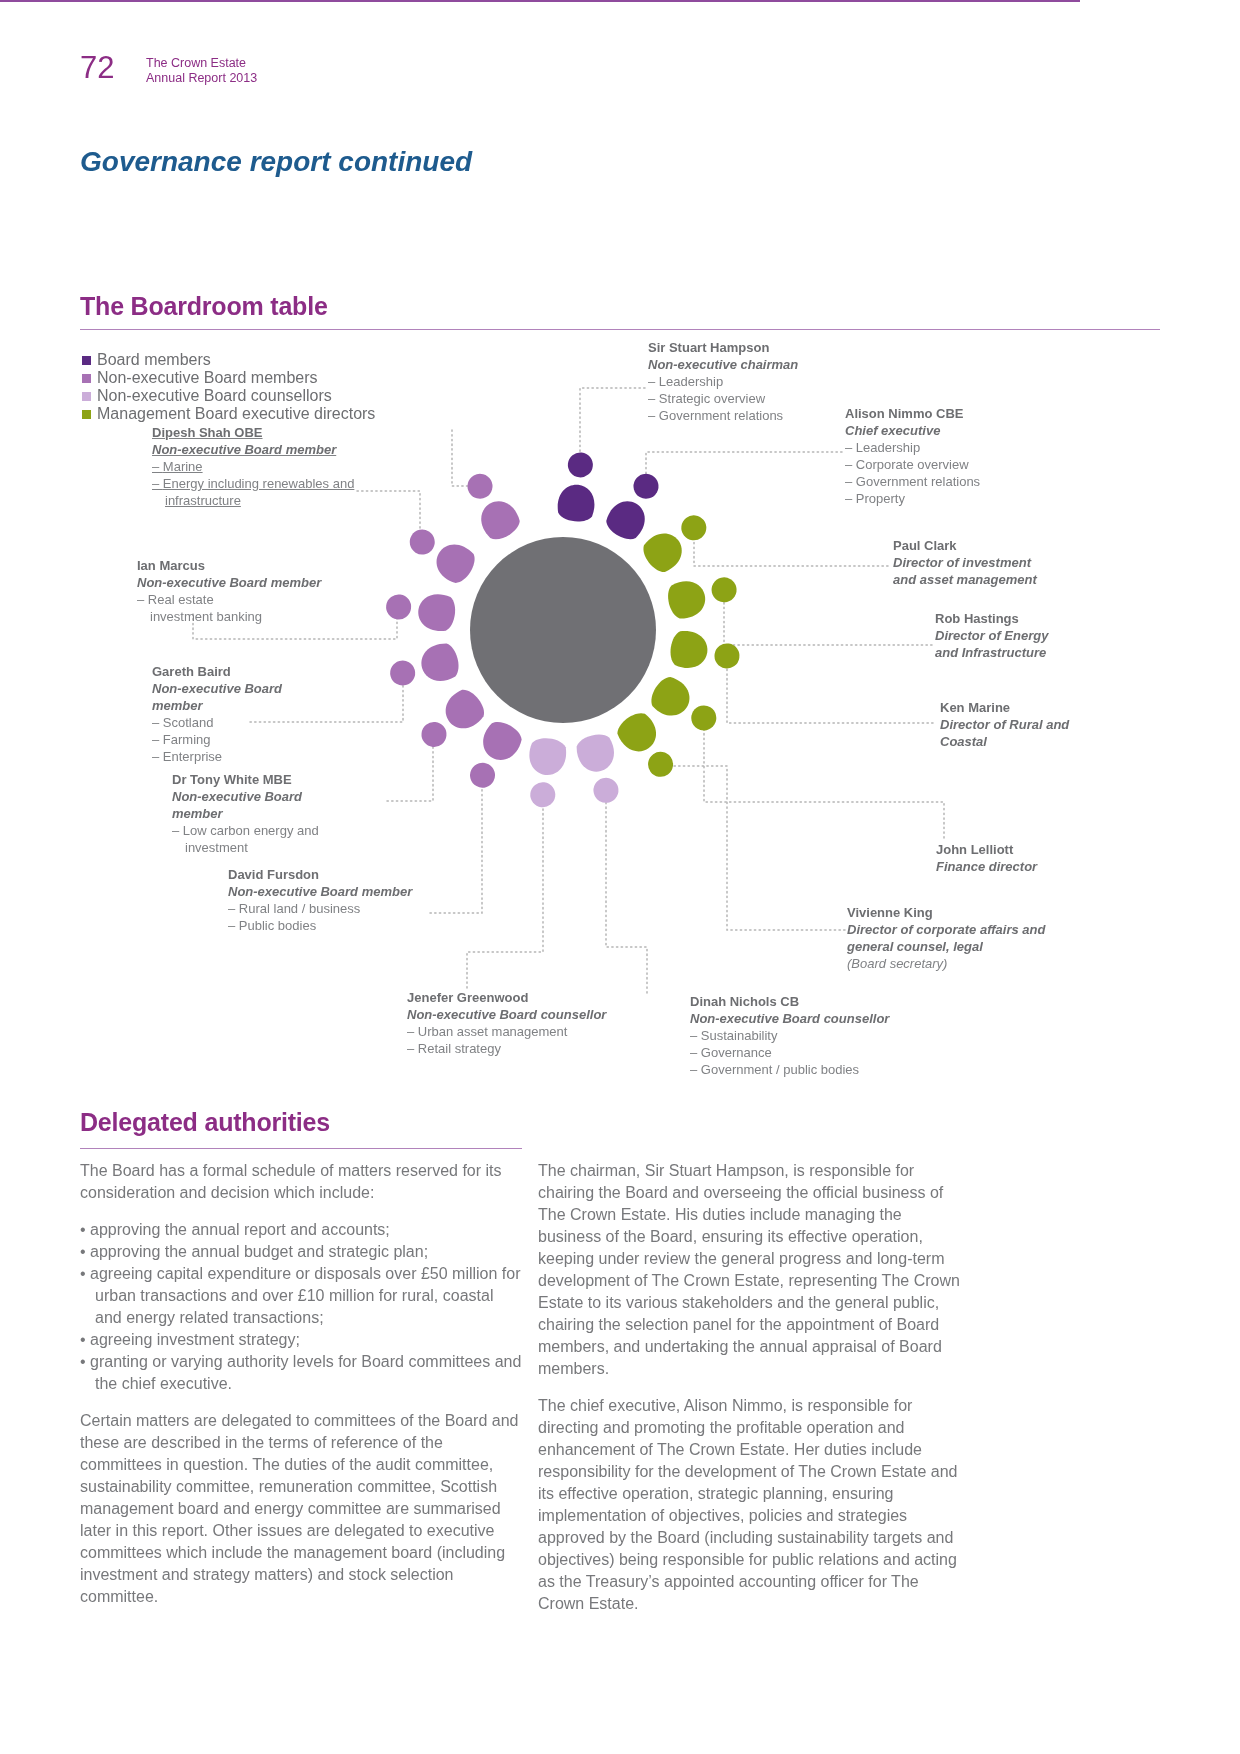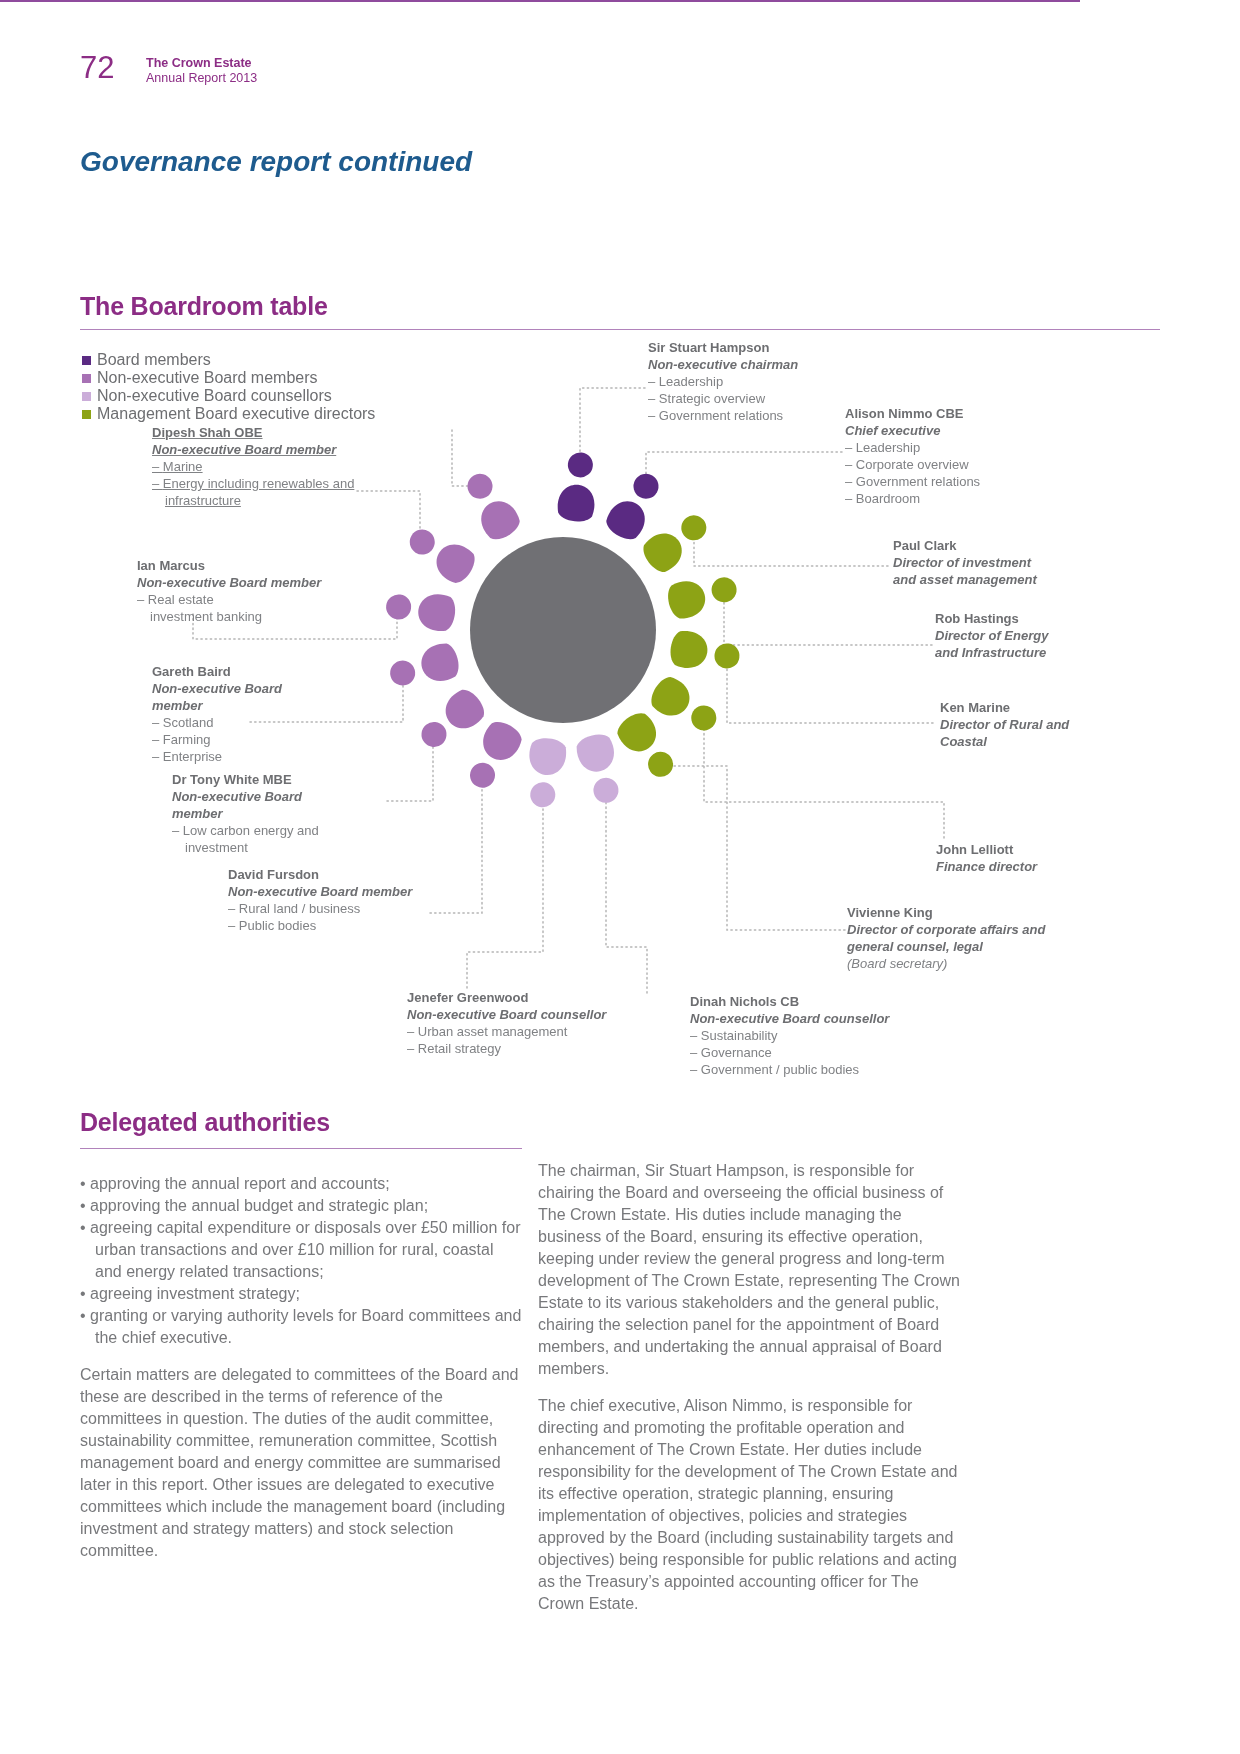--- a/index.html
+++ b/index.html
@@ -3,21 +3,21 @@
 <meta charset="utf-8">
 <style>
   html,body{margin:0;padding:0;background:#ffffff;}
   .page{position:relative;width:1240px;height:1754px;background:#fff;overflow:hidden;
         font-family:"Liberation Sans","DejaVu Sans",sans-serif;}
   .rule{position:absolute;background:#9b59a8;}
   .top-rule{left:80px;top:44px;width:1080px;height:2px;background:#8f4b9d;}
   .sec-rule{height:1px;background:#b183bb;}
   .pg-num{position:absolute;left:80px;top:50px;font-size:31px;font-weight:normal;color:#8c2d85;}
   .pg-head{position:absolute;left:146px;top:56px;font-size:12.5px;line-height:15px;color:#8c2d85;}
-  .pg-head .b{font-weight:bold;}
+  .pg-head .b{font-weight:normal;}
   .doc-title{position:absolute;left:80px;top:146px;font-size:28px;font-weight:bold;font-style:italic;color:#1e5b8e;}
   .h2{position:absolute;font-size:25px;font-weight:bold;color:#8c2d85;letter-spacing:-0.2px;}
 
   
   .legend{position:absolute;left:82px;top:351px;z-index:3;}
   .lg-item{display:flex;align-items:center;height:18px;font-size:16px;color:#6d6e71;}
   .lg-sq{width:9px;height:9px;margin-right:6px;flex:0 0 auto;}
 
   
   .board-svg{position:absolute;left:0;top:0;width:1240px;height:1100px;z-index:1;pointer-events:none;}
@@ -159,21 +159,21 @@
     <div class="pbullet">Leadership</div>
     <div class="pbullet">Strategic overview</div>
     <div class="pbullet">Government relations</div>
   </div>
   <div class="plabel" style="left:845px;top:405px;width:190px;">
     <div class="pname">Alison Nimmo CBE</div>
     <div class="prole">Chief executive</div>
     <div class="pbullet">Leadership</div>
     <div class="pbullet">Corporate overview</div>
     <div class="pbullet">Government relations</div>
-    <div class="pbullet">Boardroom</div>
+    <div class="pbullet">Property</div>
   </div>
   <div class="plabel" style="left:893px;top:537px;width:160px;">
     <div class="pname">Paul Clark</div>
     <div class="prole">Director of investment and asset management</div>
   </div>
   <div class="plabel" style="left:935px;top:610px;width:140px;">
     <div class="pname">Rob Hastings</div>
     <div class="prole">Director of Energy and Infrastructure</div>
   </div>
   <div class="plabel" style="left:940px;top:699px;width:130px;">
@@ -229,20 +229,21 @@
     <div class="pname">Dipesh Shah OBE</div>
     <div class="prole">Non-executive Board member</div>
     <div class="pbullet">Marine</div>
     <div class="pbullet">Energy including renewables and infrastructure</div>
   </div>
 
   <div class="h2" style="left:80px;top:1108px;">Delegated authorities</div>
   <div class="rule sec-rule" style="left:80px;top:1148px;width:442px;"></div>
 
   <div class="col" style="left:80px;top:1160px;width:442px;">
+    <p>The Board has a formal schedule of matters reserved for its consideration and decision which include:</p>
     <ul class="bullets">
       <li>approving the annual report and accounts;</li>
       <li>approving the annual budget and strategic plan;</li>
       <li>agreeing capital expenditure or disposals over £50 million for urban transactions and over £10 million for rural, coastal and energy related transactions;</li>
       <li>agreeing investment strategy;</li>
       <li>granting or varying authority levels for Board committees and the chief executive.</li>
     </ul>
     <p>Certain matters are delegated to committees of the Board and these are described in the terms of reference of the committees in question. The duties of the audit committee, sustainability committee, remuneration committee, Scottish management board and energy committee are summarised later in this report. Other issues are delegated to executive committees which include the management board (including investment and strategy matters) and stock selection committee.</p>
   </div>
 

